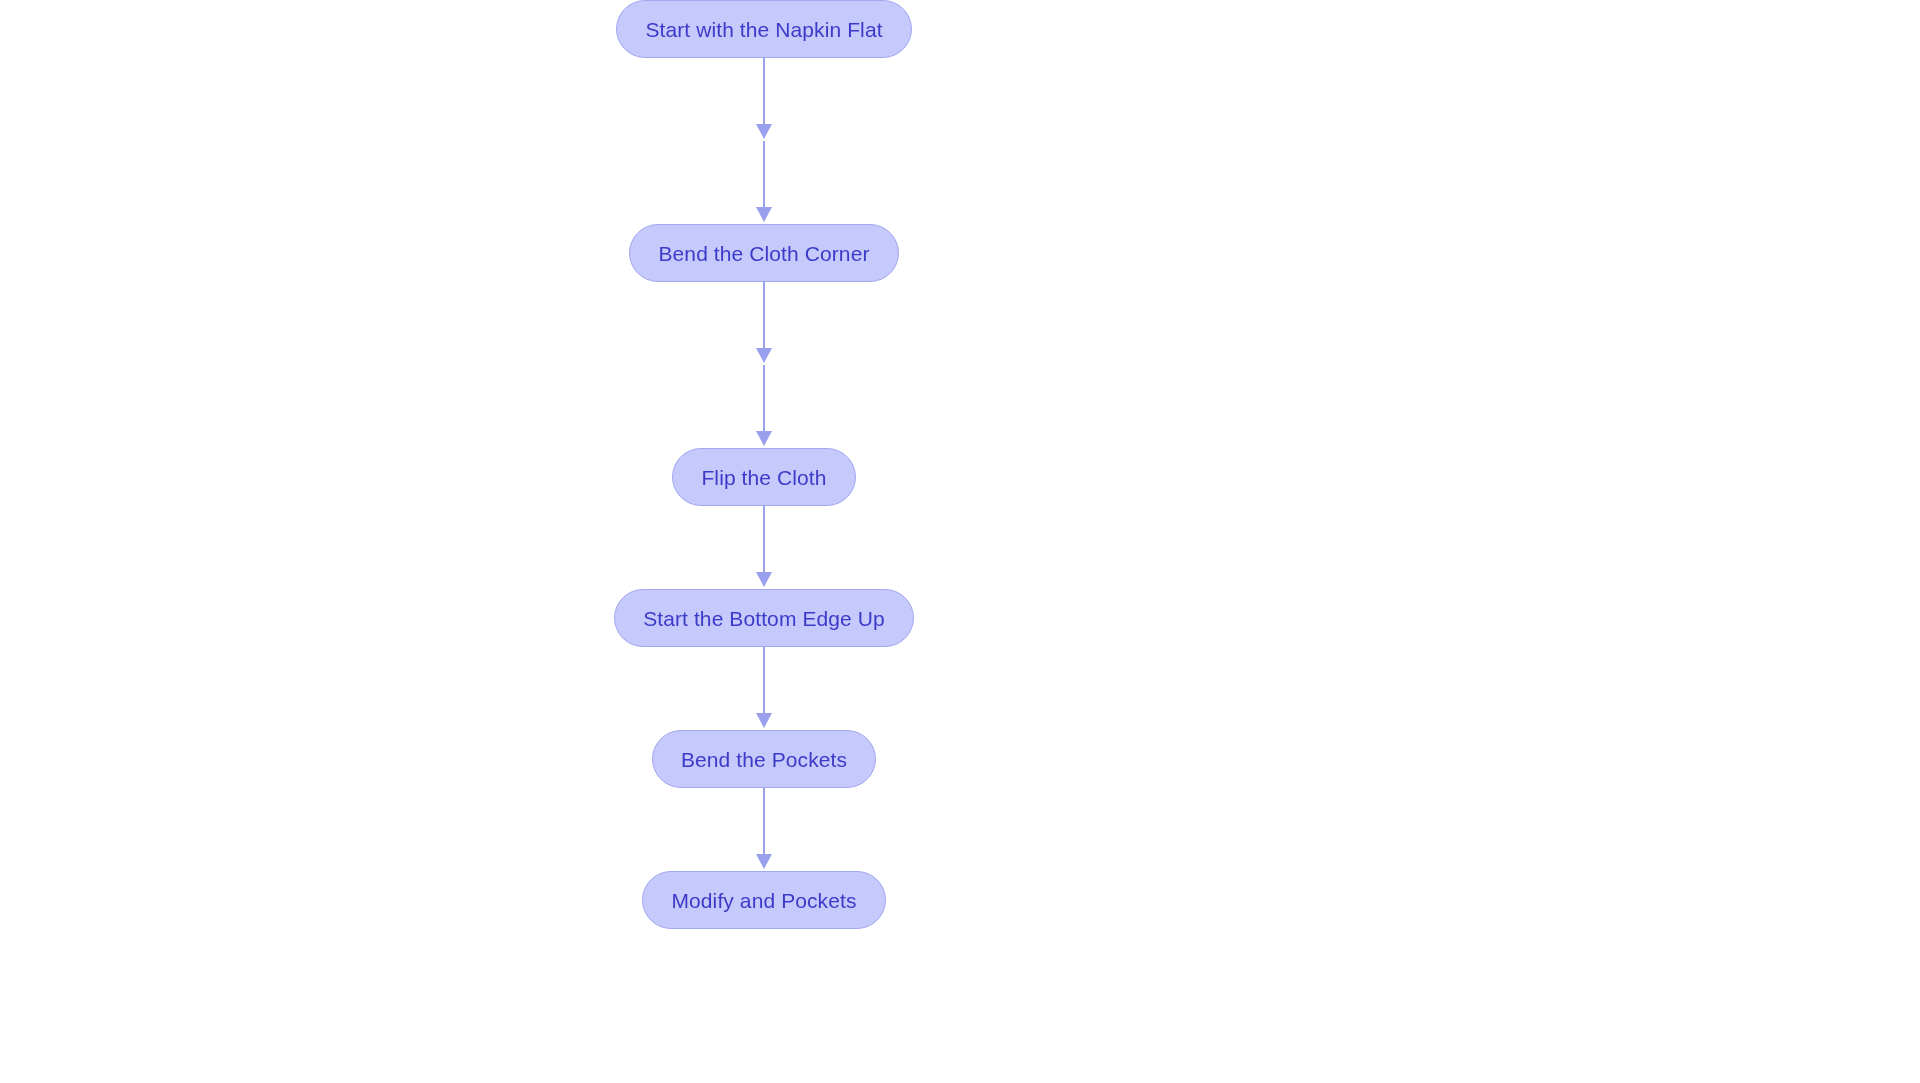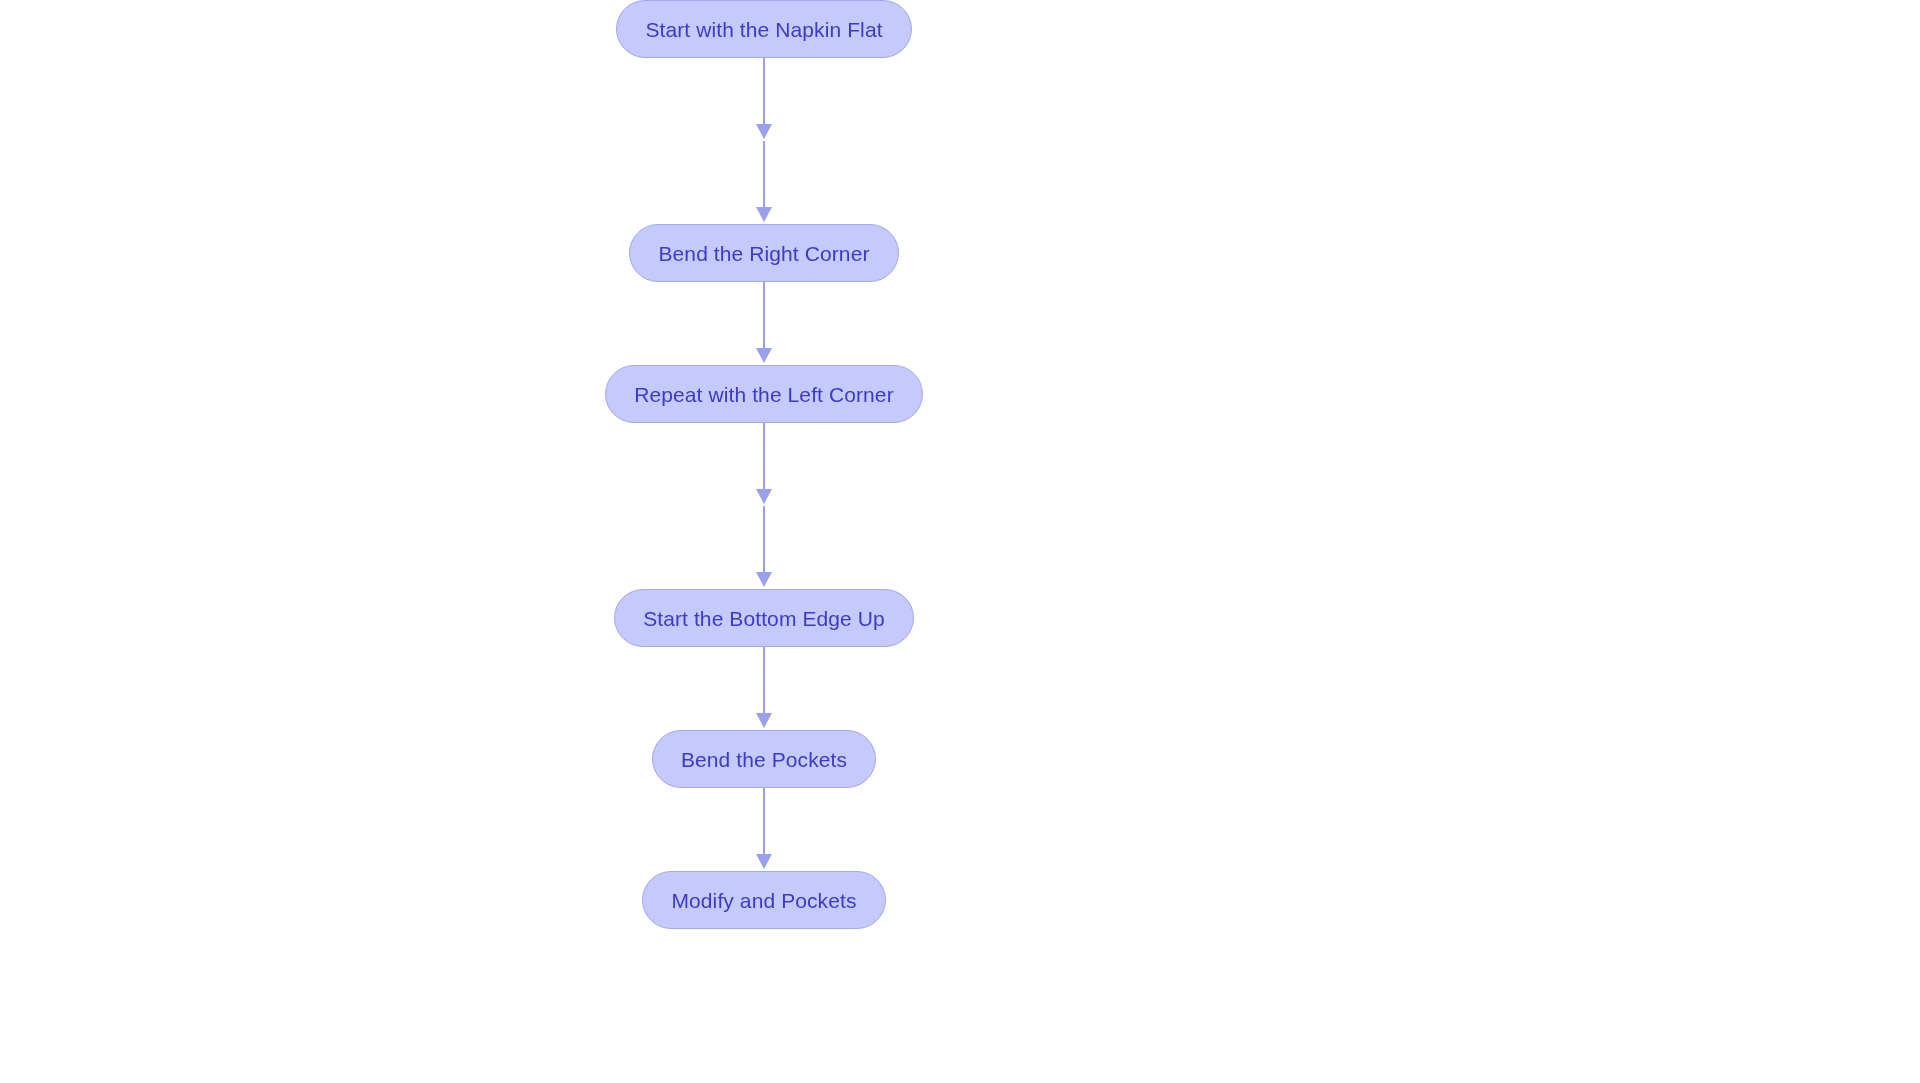--- a/index.html
+++ b/index.html
@@ -88,41 +88,41 @@
 
 
     <div class="connector">
       <svg viewBox="0 0 26 83" xmlns="http://www.w3.org/2000/svg" aria-hidden="true">
         <line x1="13" y1="0" x2="13" y2="68" stroke="#9aa0ee" stroke-width="2"></line>
         <polygon points="5,66 21,66 13,81" fill="#9aa0ee"></polygon>
       </svg>
     </div>
 
     <div class="node">
-      <span class="node-label">Bend the Right Corner</span>
+      <span class="node-label">Bend the Cloth Corner</span>
     </div>
 
     <div class="connector">
       <svg viewBox="0 0 26 83" xmlns="http://www.w3.org/2000/svg" aria-hidden="true">
         <line x1="13" y1="0" x2="13" y2="68" stroke="#9aa0ee" stroke-width="2"></line>
         <polygon points="5,66 21,66 13,81" fill="#9aa0ee"></polygon>
       </svg>
     </div>
 
-    <div class="node">
-      <span class="node-label">Repeat with the Left Corner</span>
-    </div>
 
     <div class="connector">
       <svg viewBox="0 0 26 83" xmlns="http://www.w3.org/2000/svg" aria-hidden="true">
         <line x1="13" y1="0" x2="13" y2="68" stroke="#9aa0ee" stroke-width="2"></line>
         <polygon points="5,66 21,66 13,81" fill="#9aa0ee"></polygon>
       </svg>
     </div>
 
+    <div class="node">
+      <span class="node-label">Flip the Cloth</span>
+    </div>
 
     <div class="connector">
       <svg viewBox="0 0 26 83" xmlns="http://www.w3.org/2000/svg" aria-hidden="true">
         <line x1="13" y1="0" x2="13" y2="68" stroke="#9aa0ee" stroke-width="2"></line>
         <polygon points="5,66 21,66 13,81" fill="#9aa0ee"></polygon>
       </svg>
     </div>
 
     <div class="node">
       <span class="node-label">Start the Bottom Edge Up</span>

